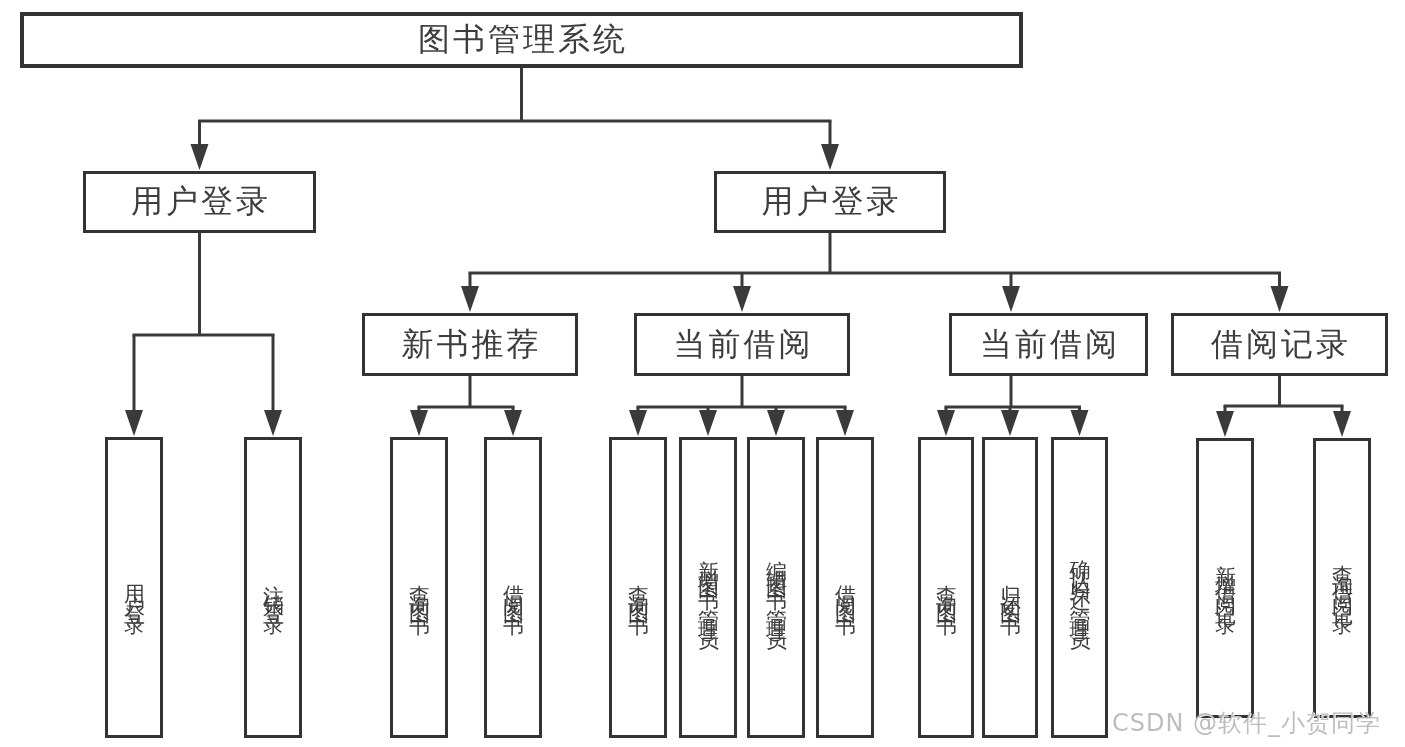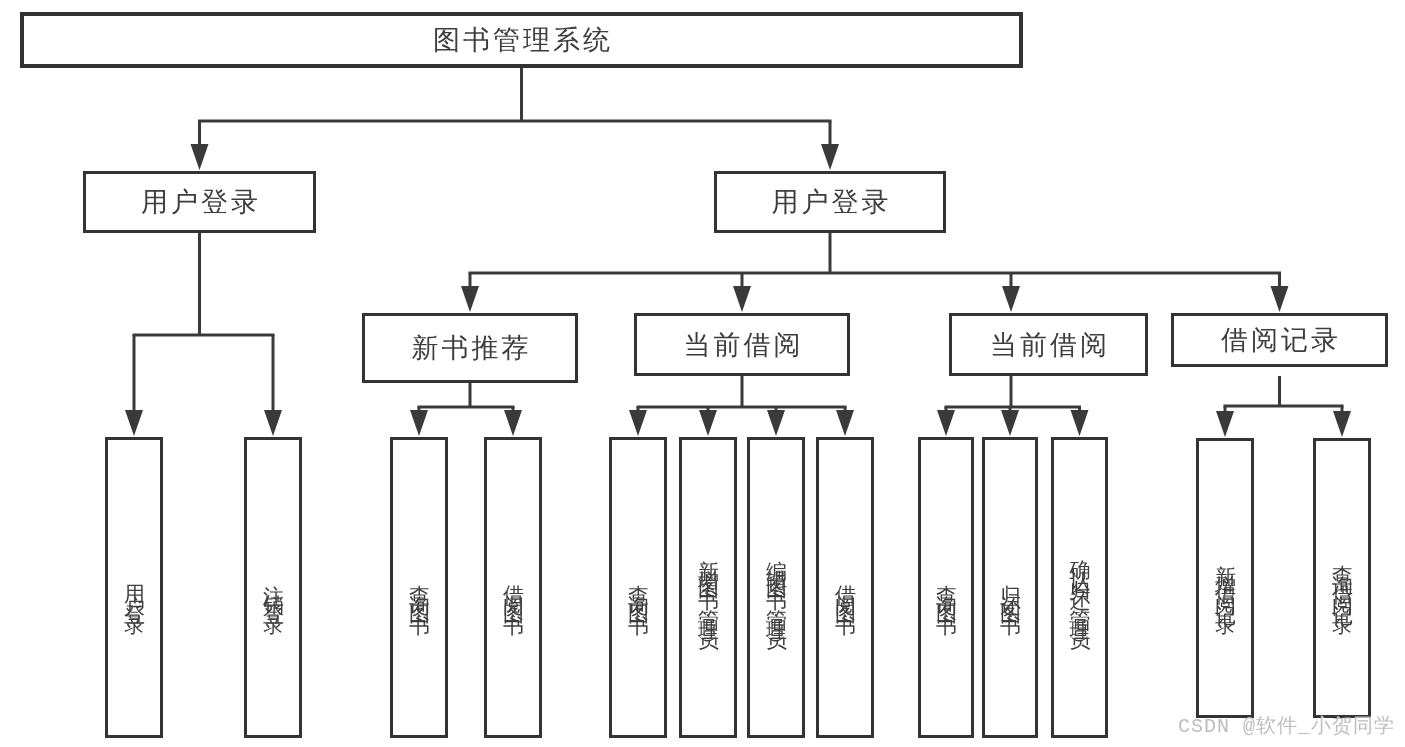--- a/index.html
+++ b/index.html
@@ -11,28 +11,28 @@
     position:relative;width:1405px;height:747px;background:var(--fill);
     font-family:"DejaVu Sans","Liberation Sans",sans-serif;overflow:hidden;
   }
   .canvas svg{position:absolute;left:0;top:0;}
   .node{
     position:absolute;box-sizing:border-box;background:var(--fill);
     border:3px solid var(--border);display:flex;align-items:center;justify-content:center;
     color:var(--text);
   }
   .node[data-name="node-root"]{border-width:4px;}
-  .node.h span{font-size:27px;letter-spacing:3px;text-indent:3px;white-space:nowrap;}
+  .node.h span{font-size:32px;letter-spacing:3px;text-indent:3px;white-space:nowrap;}
   .node.v span{
     writing-mode:vertical-rl;text-orientation:mixed;
     font-size:21px;letter-spacing:10px;line-height:1;white-space:nowrap;
   }
   .watermark{
-    position:absolute;right:10px;bottom:8px;font-size:20px;letter-spacing:1px;
-    color:var(--wm);text-shadow:1px 1px 0 rgba(255,255,255,0.9);z-index:5;font-family:Liberation Mono, monospace;
+    position:absolute;right:24px;bottom:8px;font-size:24px;letter-spacing:1px;
+    color:var(--wm);text-shadow:1px 1px 0 rgba(255,255,255,0.9);z-index:5;
   }
 </style>
 </head>
 <body>
 
 <div class="canvas" data-name="diagram-canvas">
   <svg id="connectors" width="1405" height="747" data-name="connector-lines-layer">
       <line x1="521.5" y1="68" x2="521.5" y2="121" stroke="#3a3a3a" stroke-width="3" data-name="connector-line"></line>
       <line x1="198" y1="121" x2="831.5" y2="121" stroke="#3a3a3a" stroke-width="3" data-name="connector-line"></line>
       <line x1="199.5" y1="121" x2="199.5" y2="153" stroke="#3a3a3a" stroke-width="3" data-name="connector-line"></line>
@@ -89,30 +89,30 @@
   <div id="nodes" data-name="nodes-layer">
       <div class="node h" data-name="node-root" style="left: 20px; top: 12px; width: 1003px; height: 56px;">
         <span data-name="node-label">图书管理系统</span>
       </div>
       <div class="node h" data-name="node-user-login" style="left: 83px; top: 171px; width: 233px; height: 62px;">
         <span data-name="node-label">用户登录</span>
       </div>
       <div class="node h" data-name="node-book-mgmt" style="left: 714px; top: 171px; width: 232px; height: 62px;">
         <span data-name="node-label">用户登录</span>
       </div>
-      <div class="node h" data-name="node-new-book-rec" style="left: 362px; top: 313px; width: 216px; height: 70px;">
+      <div class="node h" data-name="node-new-book-rec" style="left: 362px; top: 313px; width: 216px; height: 63px;">
         <span data-name="node-label">新书推荐</span>
       </div>
       <div class="node h" data-name="node-book-borrow" style="left: 634px; top: 313px; width: 216px; height: 63px;">
         <span data-name="node-label">当前借阅</span>
       </div>
       <div class="node h" data-name="node-current-borrow" style="left: 949px; top: 313px; width: 199px; height: 63px;">
         <span data-name="node-label">当前借阅</span>
       </div>
-      <div class="node h" data-name="node-borrow-records" style="left: 1171px; top: 313px; width: 217px; height: 54px;">
+      <div class="node h" data-name="node-borrow-records" style="left: 1171px; top: 313px; width: 217px; height: 63px;">
         <span data-name="node-label">借阅记录</span>
       </div>
       <div class="node v" data-name="node-leaf-user-login" style="left: 105px; top: 437px; width: 58px; height: 301px;">
         <span data-name="node-label">用户登录</span>
       </div>
       <div class="node v" data-name="node-leaf-logout" style="left: 244px; top: 437px; width: 58px; height: 301px;">
         <span data-name="node-label">注销登录</span>
       </div>
       <div class="node v" data-name="node-leaf-rec-query" style="left: 390px; top: 437px; width: 58px; height: 301px;">
         <span data-name="node-label">查询图书</span>

